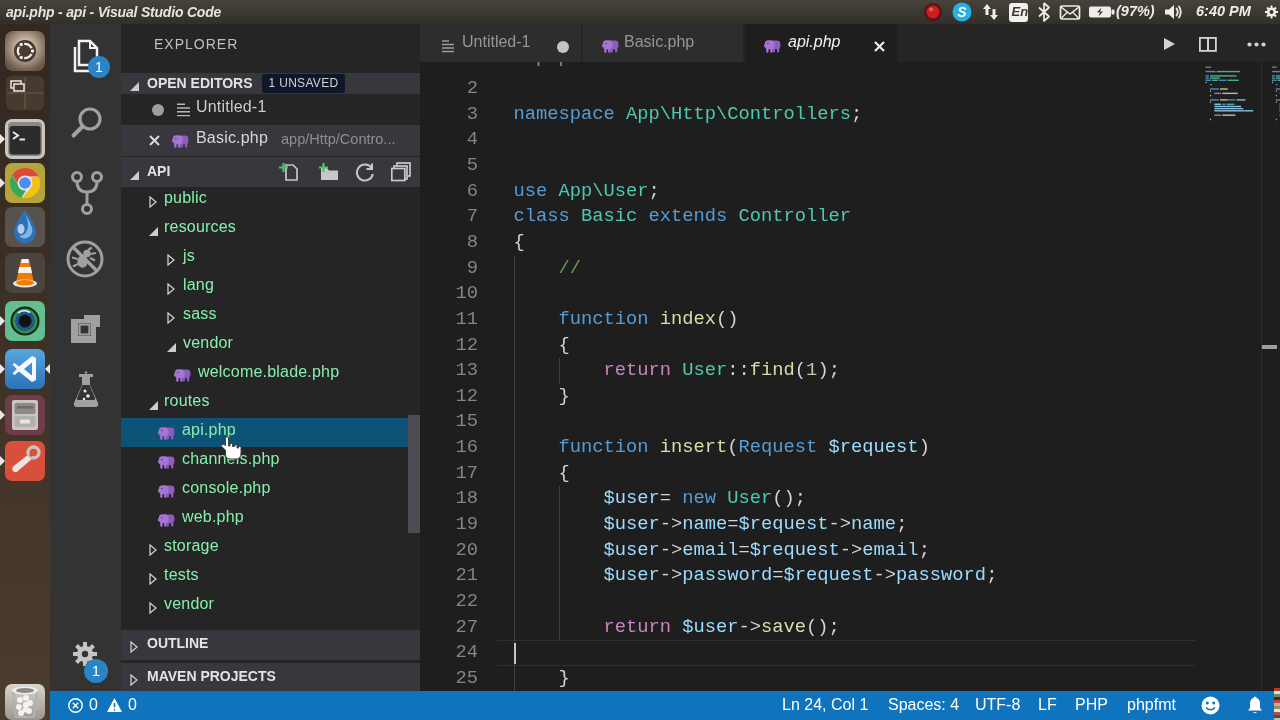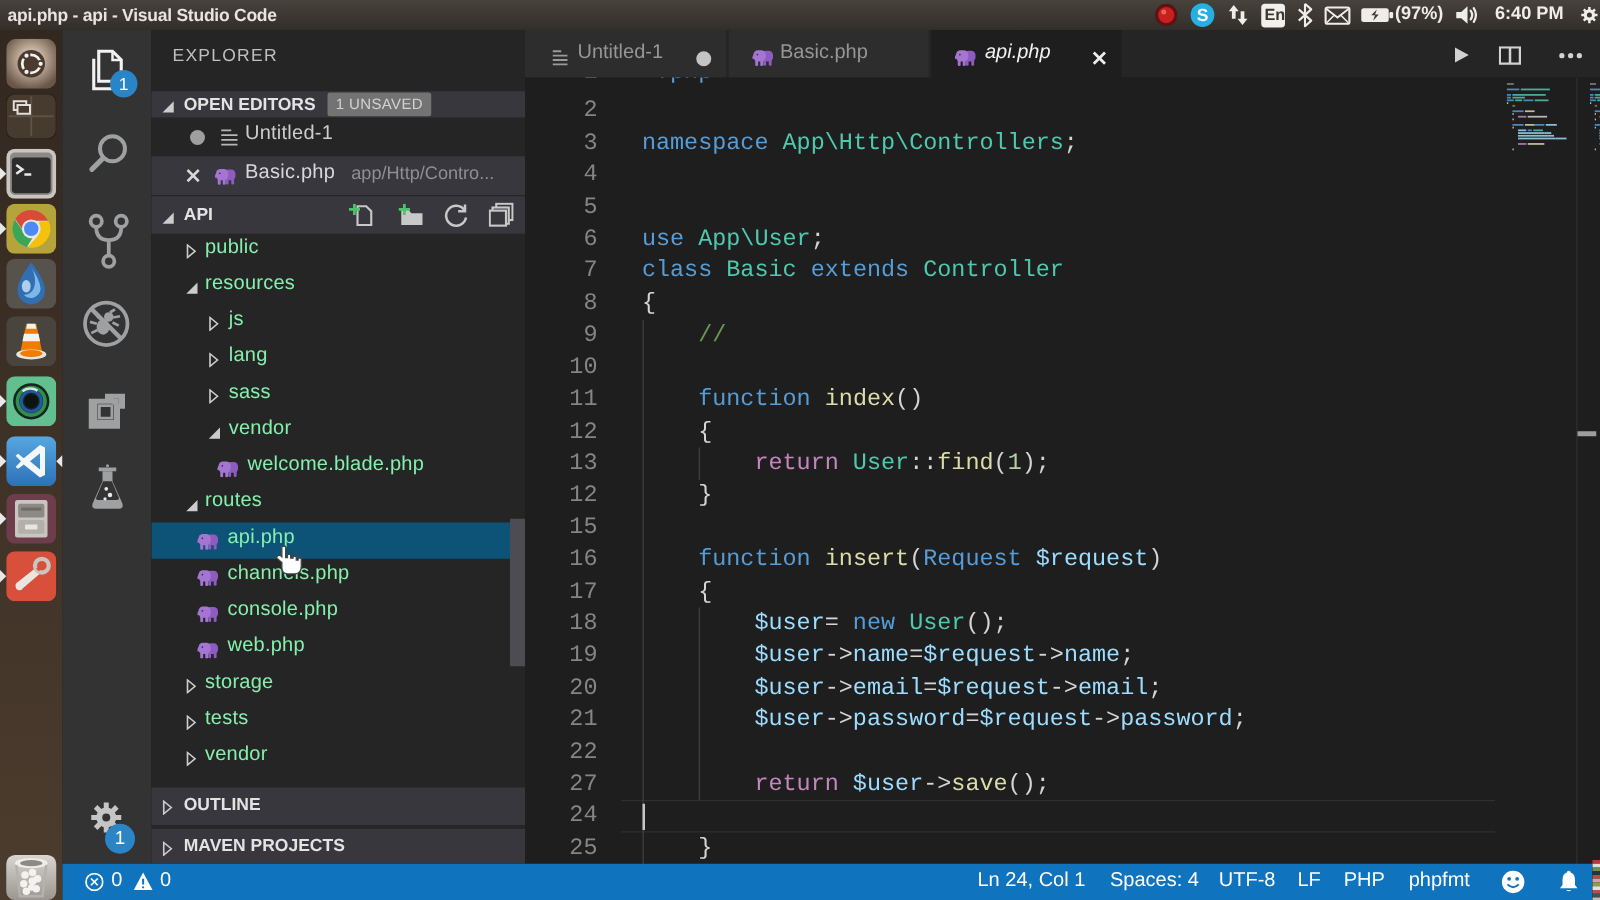--- a/index.html
+++ b/index.html
@@ -1,21 +1,21 @@
 <!DOCTYPE html>
 <html><head><meta charset="utf-8">
 <style>
 * { margin:0; padding:0; box-sizing:border-box; }
 html,body { width:1280px; height:720px; overflow:hidden; background:#1e1e1e;
   font-family:"Liberation Sans", sans-serif; }
 .abs { position:absolute; }
 
 #topbar { position:absolute; left:0; top:0; width:1280px; height:24px;
   background:linear-gradient(#47423b,#322e29); color:#e8e4df;
-  font-size:14px; font-weight:bold; }
+  font-size:14px; font-weight:bold;font-style:italic; }
 #topbar .title { position:absolute; left:6px; top:3.5px; letter-spacing:-0.2px; }
 .tray { position:absolute; top:0; height:24px; color:#efedea; font-size:14.5px; }
 
 #launcher { position:absolute; left:0; top:24px; width:50px; height:696px;
   background:linear-gradient(#322820,#4c3c2e); }
 .tile { position:absolute; left:5px; width:40px; height:40px; border-radius:8px; }
 .larrow { position:absolute; left:0; width:0; height:0;
   border-top:5px solid transparent; border-bottom:5px solid transparent;
   border-left:5px solid #e8e8e8; }
 .rarrow { position:absolute; left:45px; width:0; height:0;
@@ -278,28 +278,28 @@
   <g stroke="#c5c5c5" stroke-width="4">
           <path d="M14 2 L14 26 M2 14 L26 14 M5.5 5.5 L22.5 22.5 M22.5 5.5 L5.5 22.5"></path>
         </g>
       </g>
  <circle cx="14" cy="14" r="3.2" fill="#333333"></circle>
     </svg>
 <div class="abs" style="left:34px;top:635px;width:24px;height:24px;border-radius:50%;background:#2a84c6;color:#fff;font-size:15px;text-align:center;line-height:24px">1</div>
 </div>
 
 <div id="sidebar">
-  <span style="position:absolute;left:17px;top:12px;font-size:14px;color:#c0c0c0;letter-spacing:1px">EXPLORER</span>
+  <span style="position:absolute;left:33px;top:12px;font-size:14px;color:#c0c0c0;letter-spacing:1px">EXPLORER</span>
 
   <div class="band" style="top:49px;height:21px">
     <span class="tw" style="left:8px;top:5px"><svg width="11" height="11" viewBox="0 0 11 11">
           <path d="M10 1 L10 10 L1 10 Z" fill="#cccccc"></path>
         </svg></span>
     <span class="hdr" style="left:26px;top:1.5px">OPEN EDITORS</span>
-    <div style="position:absolute;left:141px;top:1px;width:83px;height:19px;background:#737373;border-radius:2px;text-align:center;font-size:12px;color:#d2d2d2;line-height:19px;letter-spacing:0.3px">1 UNSAVED</div>
+    <div style="position:absolute;left:141px;top:1px;width:83px;height:19px;background:#0f172a;border-radius:2px;text-align:center;font-size:12px;color:#d2d2d2;line-height:19px;letter-spacing:0.3px">1 UNSAVED</div>
   </div>
 
   <div style="position:absolute;left:0;top:70px;width:299px;height:31px">
     <span style="position:absolute;left:31px;top:9.5px;width:12px;height:12px;border-radius:50%;background:#9f9f9f"></span>
     <svg class="abs" style="left:55px;top:8px" width="15" height="15" viewBox="0 0 15 15">
       <g stroke="#b7b7b7" stroke-width="1.4">
           <path d="M1 2.2 L9 2.2 M1 6 L14 6 M1 9.8 L14 9.8 M1 13.6 L14 13.6"></path>
         </g>
       </svg>
     <span class="tlabel" style="left:75px;top:4px;color:#cccccc">Untitled-1</span>

